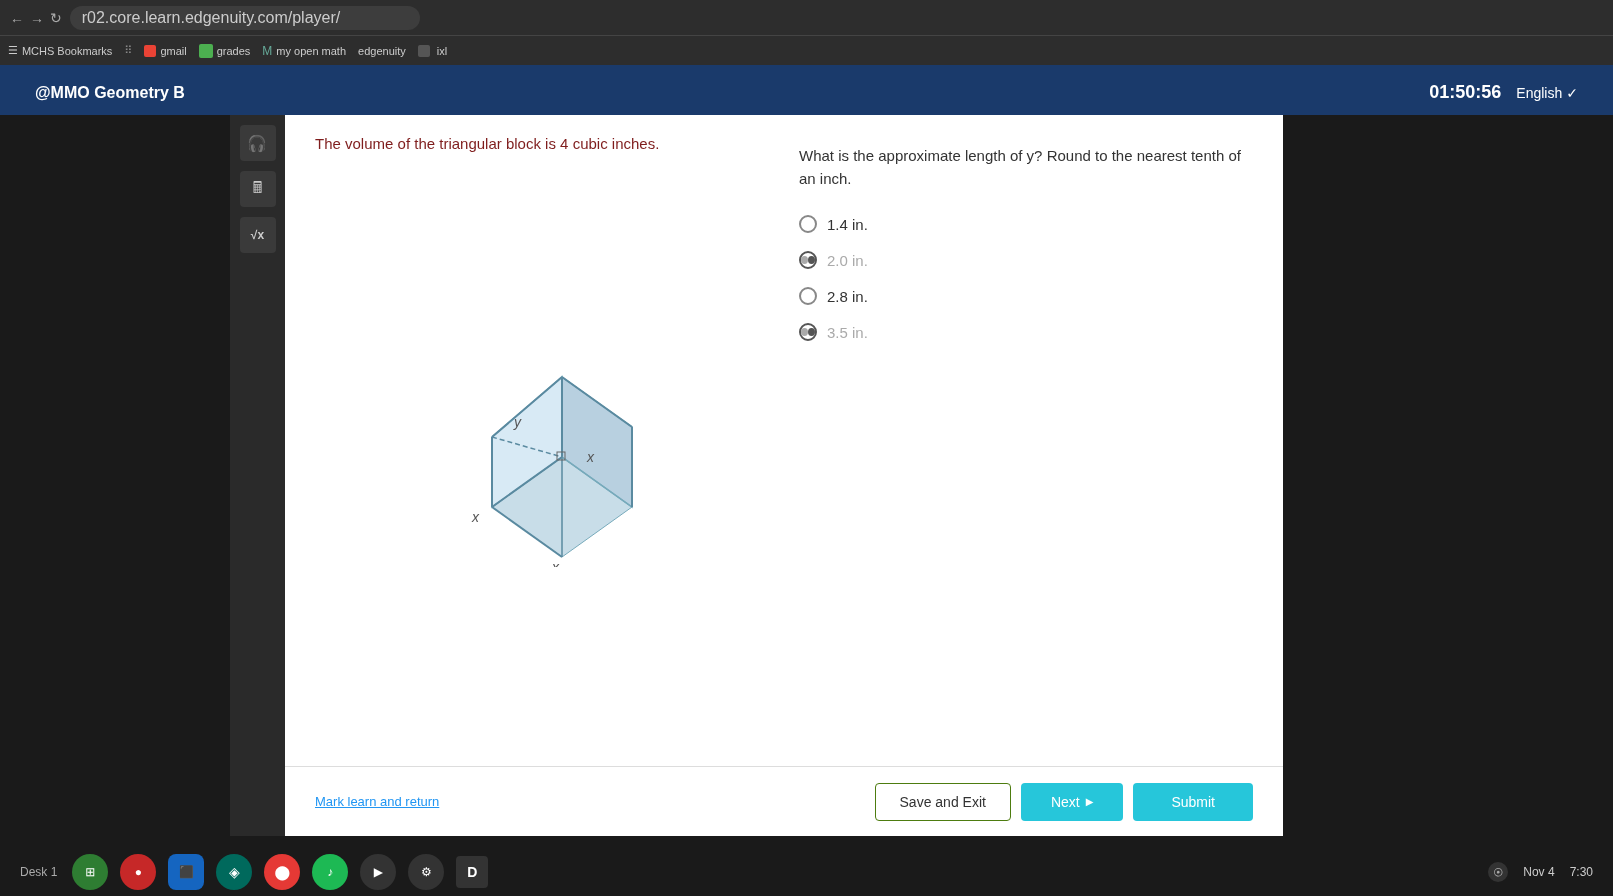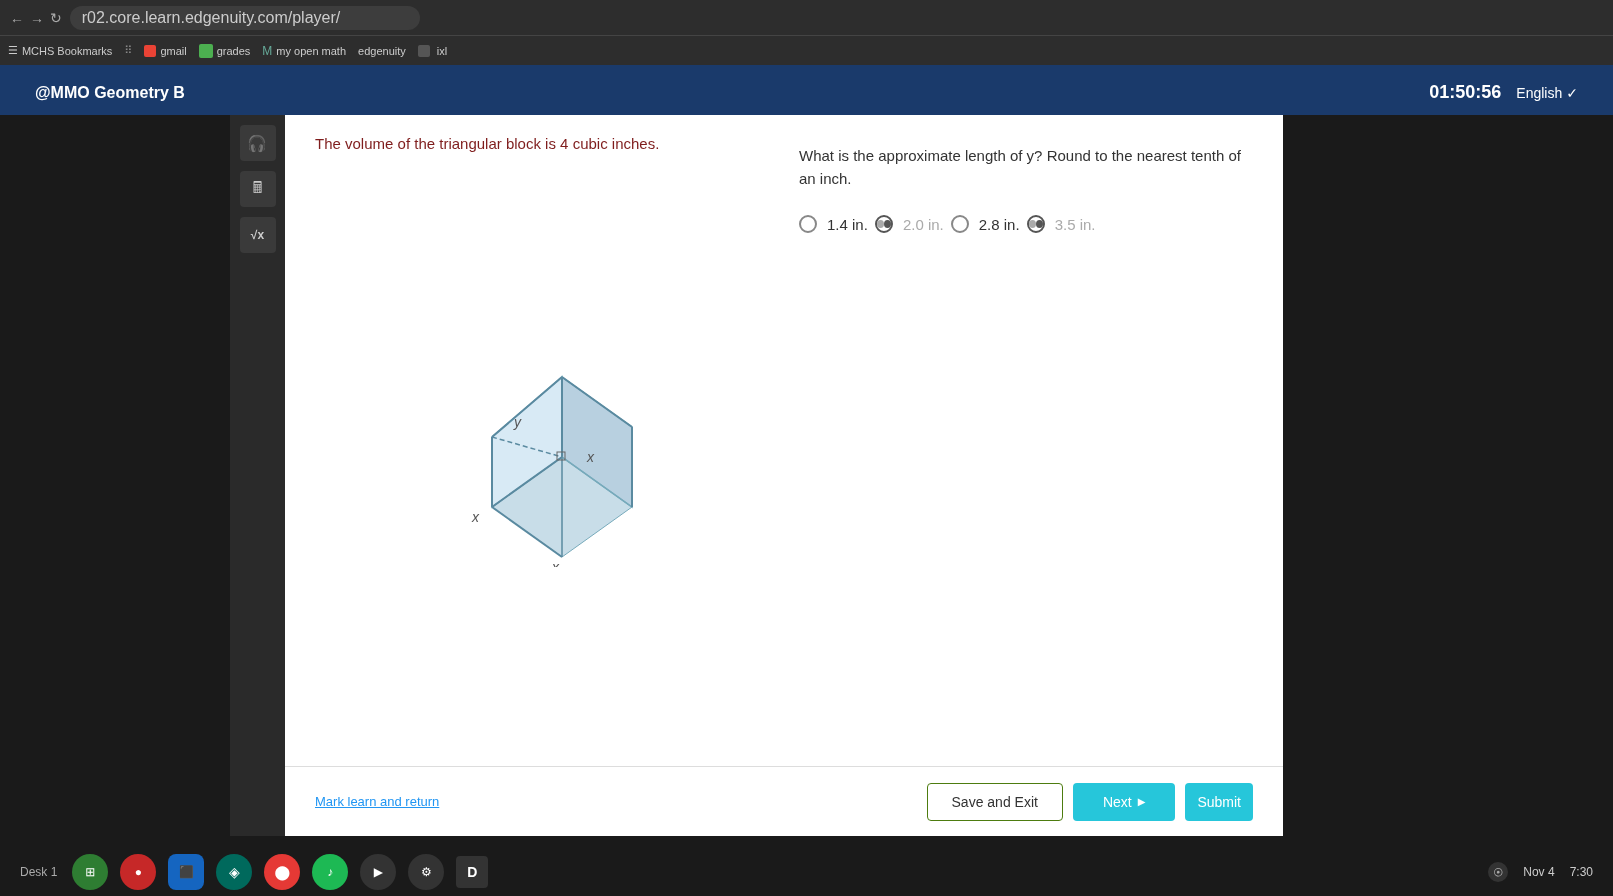--- a/index.html
+++ b/index.html
@@ -185,22 +185,22 @@
       padding: 10px 0;
     }
     .question-text {
       font-size: 15px;
       color: #333;
       margin-bottom: 25px;
       line-height: 1.5;
     }
     .answer-options {
       display: flex;
-      flex-direction: row;
-      gap: 7px;
+      flex-direction: column;
+      gap: 18px;
     }
     .answer-option {
       display: flex;
       align-items: center;
       gap: 10px;
       cursor: pointer;
     }
     .radio-btn {
       width: 18px;
       height: 18px;
@@ -268,21 +268,21 @@
       cursor: pointer;
       display: flex;
       align-items: center;
       gap: 6px;
     }
     .btn-next::after {
       content: '▶';
       font-size: 10px;
     }
     .btn-submit {
-      padding: 10px 12px;
+      padding: 10px 38px;
       background: #26c6da;
       color: white;
       font-size: 14px;
       border: none;
       border-radius: 4px;
       cursor: pointer;
     }
 
     
     .taskbar {

